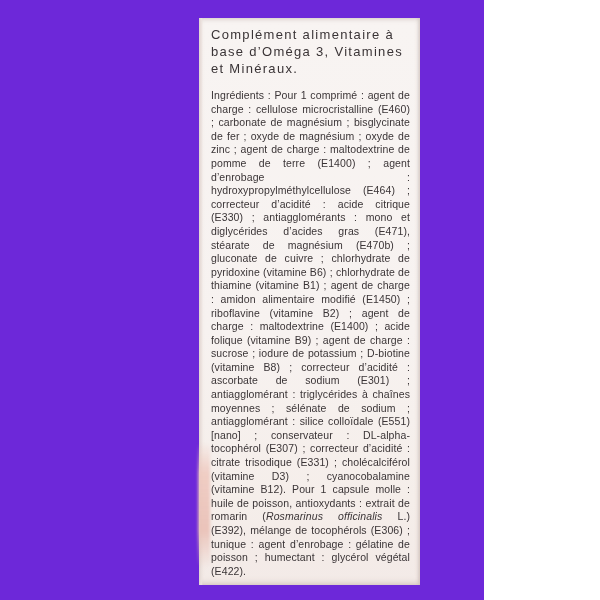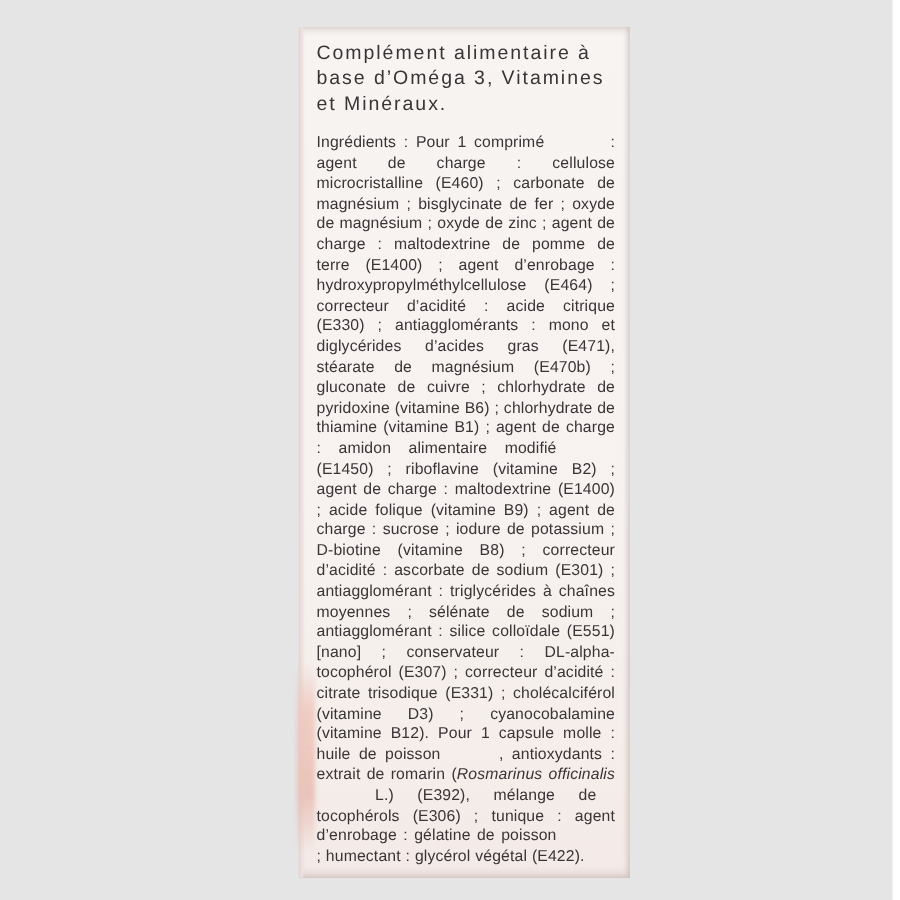--- a/index.html
+++ b/index.html
@@ -7,24 +7,24 @@
     padding: 0;
     background: #ffffff;
   }
   body {
     width: 600px;
     height: 600px;
     font-family: "Liberation Sans", sans-serif;
   }
   .stage {
     position: relative;
-    width: 595px;
+    width: 484px;
     height: 600px;
     overflow: hidden;
-    background: #e5e5e5;
+    background: #6d28d9;
   }
   
   .box {
     position: absolute;
     left: 199px;
     top: 18px;
     width: 221px;
     height: 567px;
     background: linear-gradient(180deg, #f8f4f2 0%, #f7f2f0 55%, #f5eeea 85%, #f3eae7 100%);
     box-shadow:
@@ -72,21 +72,21 @@
     margin: 0;
     font-size: 10.5px;
     line-height: 13.6px;
     letter-spacing: 0.1px;
     word-spacing: 0.2px;
     text-align: justify;
     text-justify: inter-word;
     hyphens: auto;
     -webkit-hyphens: auto;
   }
-  .seg-regular { font-weight: 400; font-style: normal; margin-left: 39px; }
+  .seg-regular { font-weight: 400; font-style: normal; }
   .seg-bold    { font-weight: 400; }
   .seg-italic  { font-style: italic; }
 </style>
 </head>
 <body>
 
 <div class="stage">
   <div class="box">
     <div class="edge-left"></div>
     <div class="pink-glow"></div>

